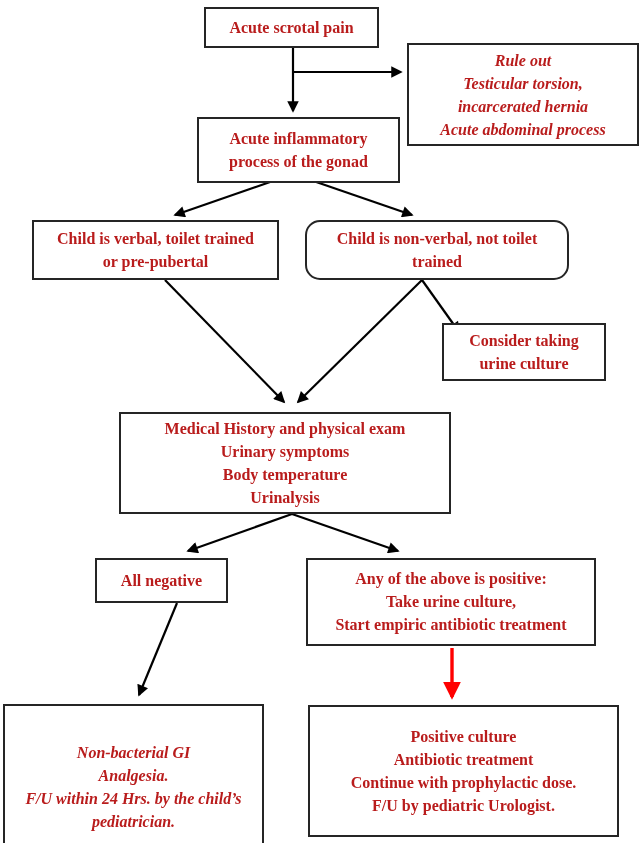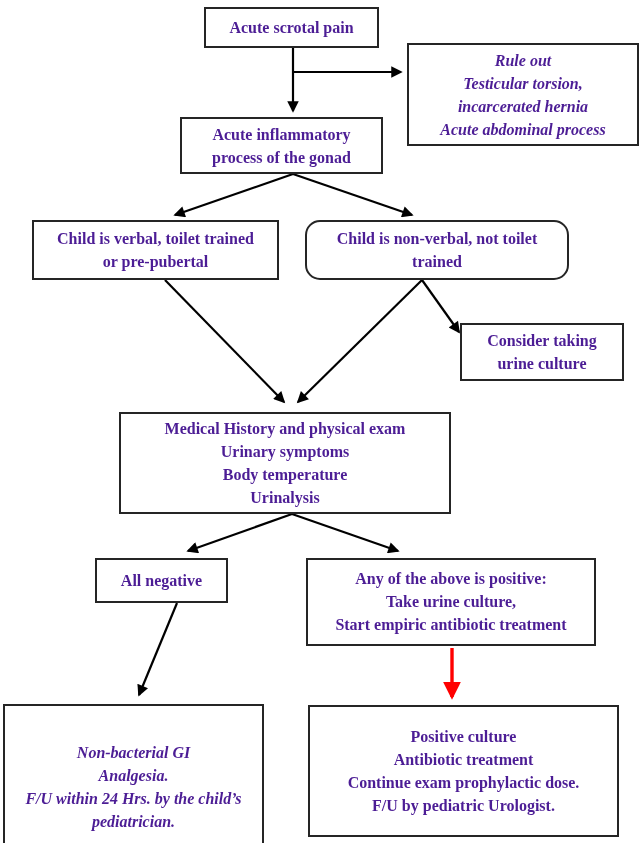--- a/index.html
+++ b/index.html
@@ -19,38 +19,38 @@
     position: absolute;
     left: 0; top: 0;
     width: 640px;
     height: 843px;
   }
   .node {
     position: absolute;
     box-sizing: border-box;
     border: 2px solid #252525;
     background: #ffffff;
-    color: #4c1d95;
+    color: #b91c1c;
     font-weight: bold;
     font-size: 16px;
     line-height: 23px;
     text-align: center;
     white-space: pre-line;
     display: flex;
     align-items: center;
     justify-content: center;
     padding: 2px 10px;
   }
   
   #n-start         { left:204px; top:7px;   width:175px; height:41px; }
   #n-rule-out      { left:407px; top:43px;  width:232px; height:103px;font-style:italic; }
-  #n-inflammatory  { left:180px; top:117px; width:203px; height:57px; }
+  #n-inflammatory  { left:197px; top:117px; width:203px; height:66px; }
   #n-verbal        { left:32px;  top:220px; width:247px; height:60px; }
   #n-nonverbal     { left:305px; top:220px; width:264px; height:60px;border-radius:15px; }
-  #n-urine-culture { left:460px; top:323px; width:164px; height:58px; }
+  #n-urine-culture { left:442px; top:323px; width:164px; height:58px; }
   #n-workup        { left:119px; top:412px; width:332px; height:102px; }
   #n-all-negative  { left:95px; top:558px; width:133px; height:45px; }
   #n-any-positive  { left:306px; top:558px; width:290px; height:88px;
                      align-items: flex-start; padding-top: 7px; }
   #n-non-bacterial { left:3px;   top:704px; width:261px; height:166px;font-style:italic; }
   #n-positive-cult { left:308px; top:705px; width:311px; height:132px; }
 </style>
 </head>
 <body>
 
@@ -118,16 +118,16 @@
 Take urine culture,
 Start empiric antibiotic treatment</div>
 
   <div class="node" id="n-non-bacterial">Non-bacterial GI
 Analgesia.
 F/U within 24 Hrs. by the child’s
 pediatrician.</div>
 
   <div class="node" id="n-positive-cult">Positive culture
 Antibiotic treatment
-Continue exam prophylactic dose.
+Continue with prophylactic dose.
 F/U by pediatric Urologist.</div>
 
 </div>
 
 </body></html>

